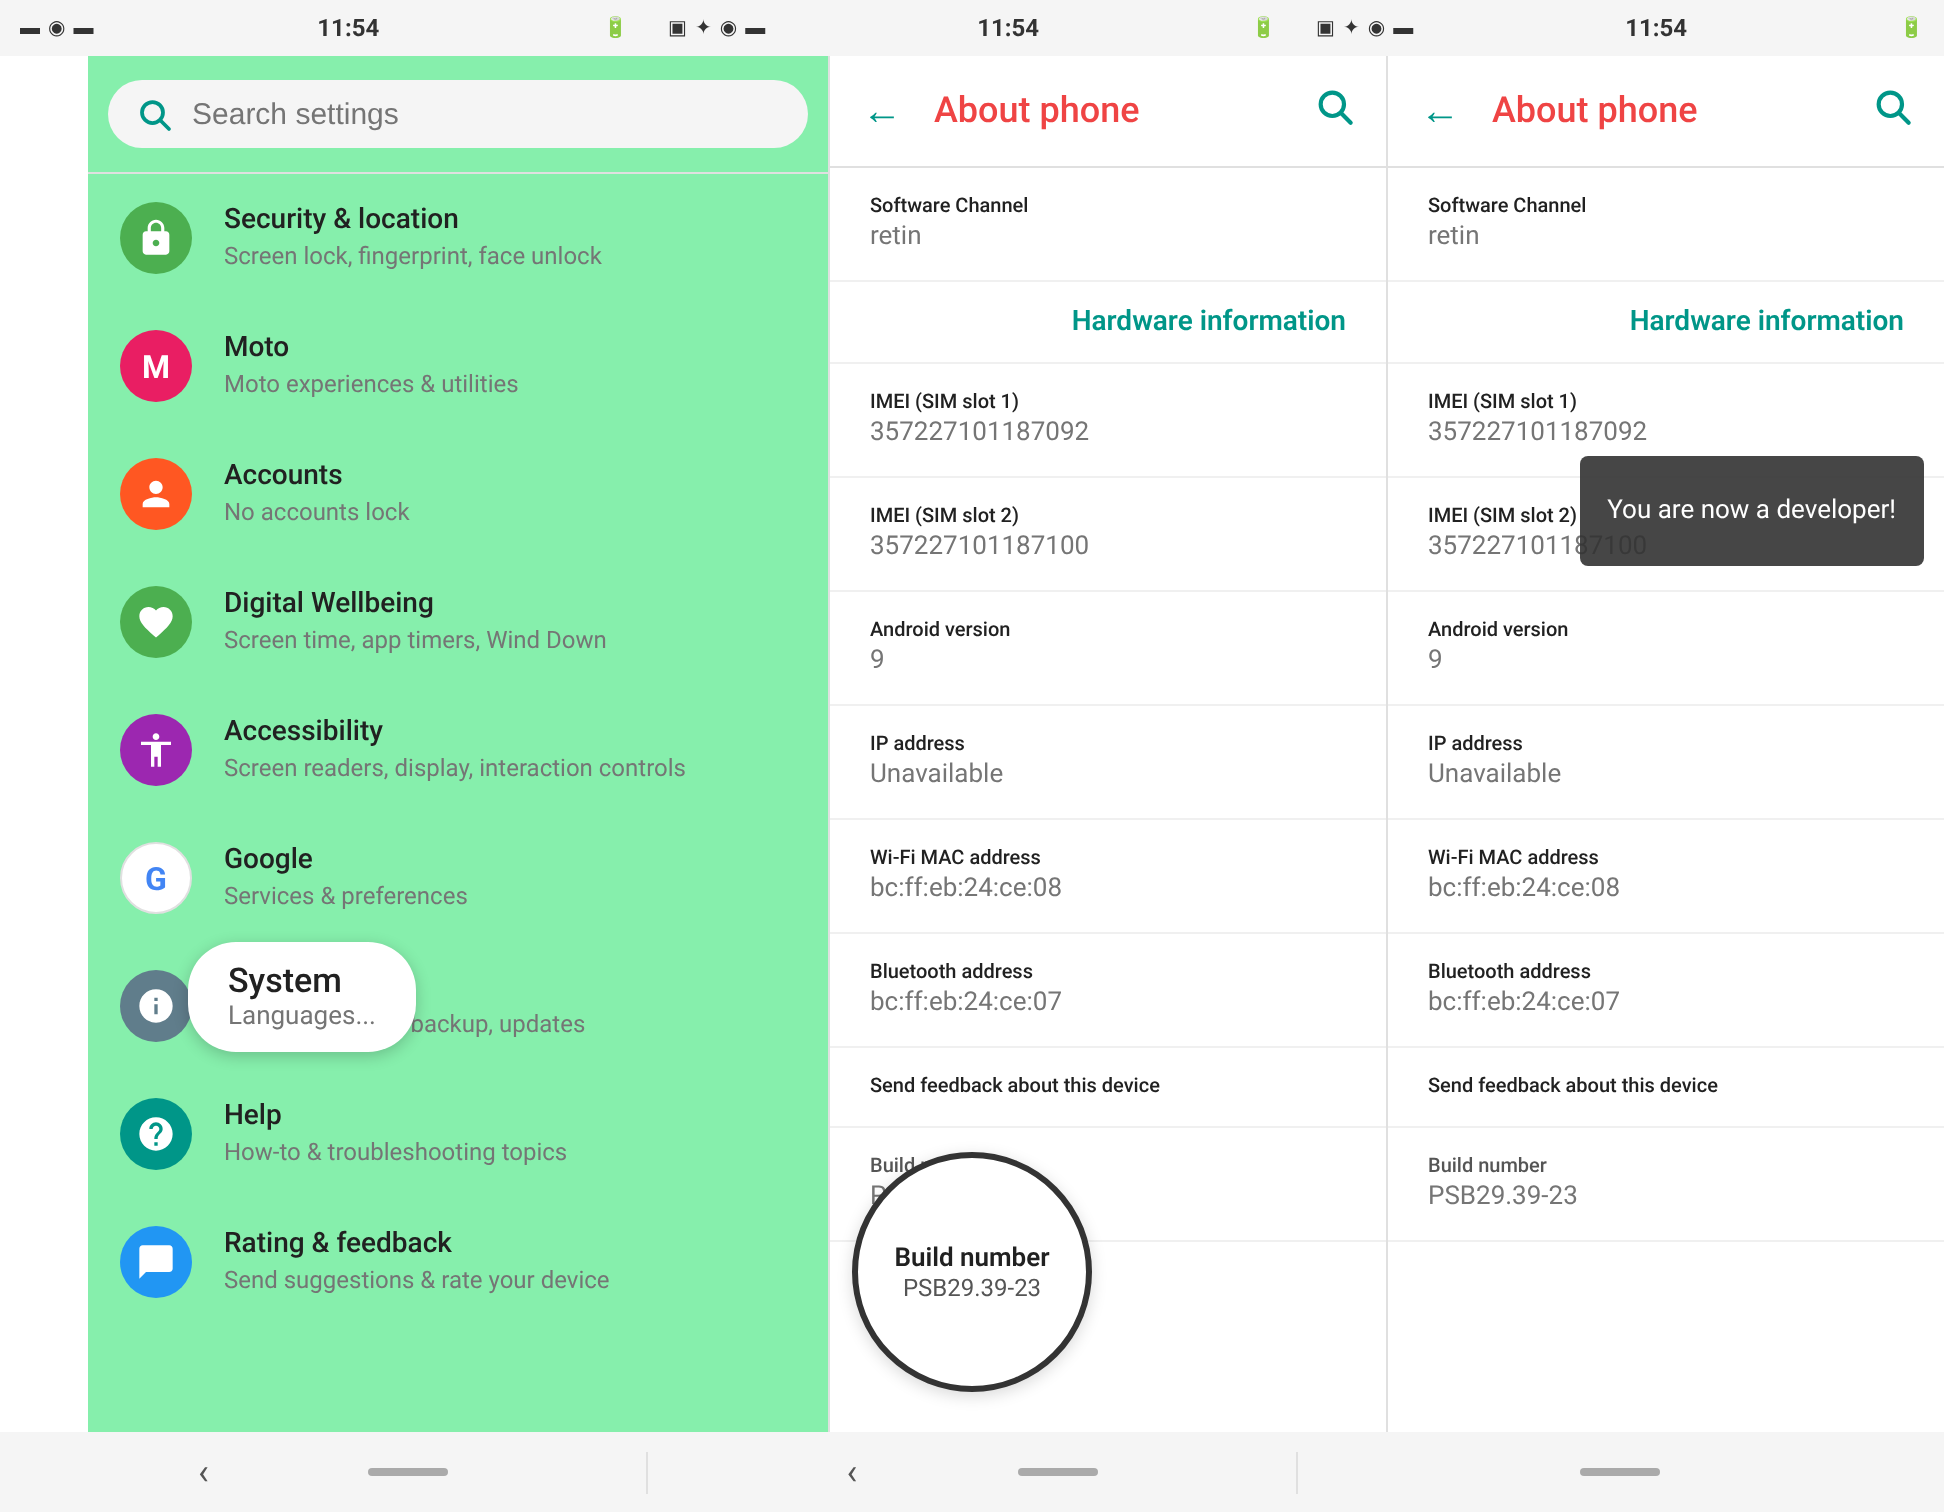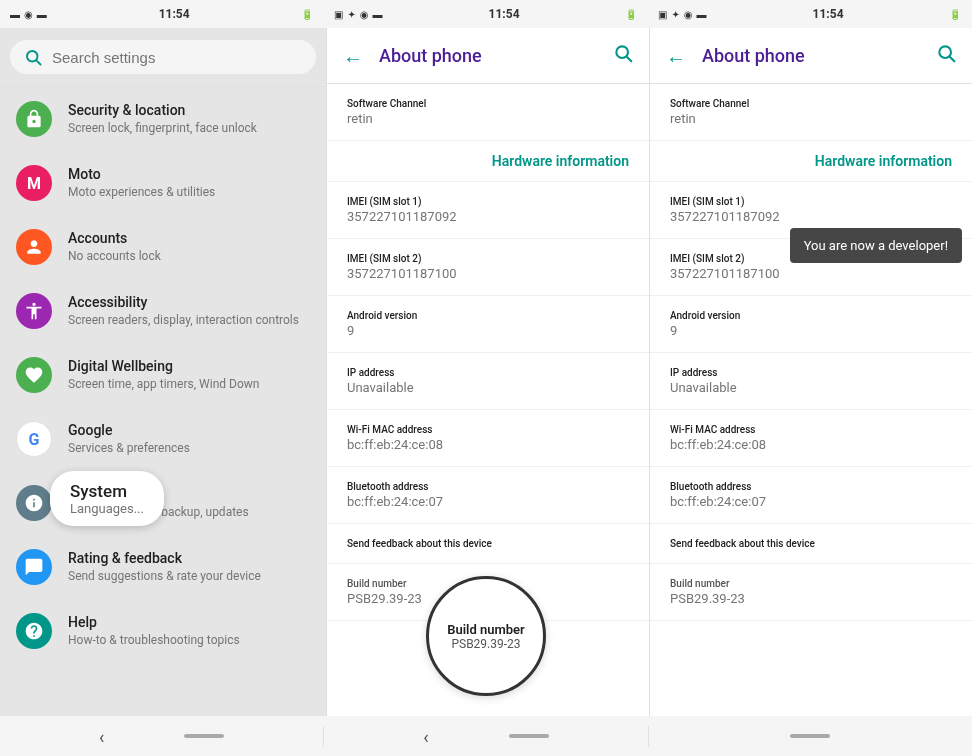--- a/index.html
+++ b/index.html
@@ -11,21 +11,21 @@
       align-items: center; font-size: 11px; color: #333;
     }
     .status-panel { flex: 1; display: flex; align-items: center; padding: 0 10px; justify-content: space-between; }
     .status-icons { display: flex; gap: 4px; align-items: center; }
     .status-time { font-weight: 700; font-size: 12px; }
 
     
     .main-layout { display: flex; flex: 1; overflow: hidden; }
 
     
-    .left-panel { width: 327px; border-right: 1px solid #e0e0e0; display: flex; flex-direction: column; background: #e5e5e5; overflow: hidden; }
+    .left-panel { width: 371px; border-right: 1px solid #e0e0e0; display: flex; flex-direction: column; background: #86efac; overflow: hidden; margin-left: 44px; }
     .search-bar { padding: 12px 10px; border-bottom: 1px solid #e0e0e0; }
     .search-input-wrap { display: flex; align-items: center; background: #f5f5f5; border-radius: 24px; padding: 8px 14px; gap: 10px; }
     .search-icon-svg { color: #009688; flex-shrink: 0; }
     .search-input { border: none; background: transparent; font-size: 15px; color: #555; outline: none; width: 100%; }
     .settings-list { flex: 1; overflow-y: auto; }
     .settings-item { display: flex; align-items: center; padding: 14px 16px; gap: 16px; cursor: pointer; position: relative; }
     .item-icon { width: 36px; height: 36px; border-radius: 50%; display: flex; align-items: center; justify-content: center; flex-shrink: 0; }
     .item-text { flex: 1; }
     .item-title { font-size: 14px; font-weight: 500; color: #212121; line-height: 1.3; }
     .item-subtitle { font-size: 12px; color: #757575; margin-top: 2px; line-height: 1.3; }
@@ -34,21 +34,21 @@
     .system-tooltip { position: absolute; left: 50px; top: 0; background: #fff; border-radius: 24px; box-shadow: 0 2px 8px rgba(0,0,0,0.2); padding: 10px 20px; z-index: 10; }
     .system-tooltip-title { font-size: 17px; font-weight: 500; color: #212121; }
     .system-tooltip-sub { font-size: 13px; color: #757575; }
 
     
     .about-panel { flex: 1; display: flex; flex-direction: column; border-right: 1px solid #e0e0e0; overflow: hidden; }
     .about-panel-last { flex: 1; display: flex; flex-direction: column; overflow: hidden; position: relative; }
 
     .panel-header { display: flex; align-items: center; padding: 12px 16px; gap: 16px; border-bottom: 1px solid #e0e0e0; min-height: 56px; }
     .back-icon { font-size: 20px; color: #009688; cursor: pointer; }
-    .panel-title { font-size: 18px; font-weight: 500; color: #4c1d95; flex: 1; }
+    .panel-title { font-size: 18px; font-weight: 500; color: #ef4444; flex: 1; }
     .header-search-icon { font-size: 20px; color: #009688; cursor: pointer; }
 
     .about-list { flex: 1; overflow-y: auto; }
     .about-item { padding: 14px 20px; border-bottom: 1px solid #f0f0f0; cursor: pointer; }
     .about-item-title { font-size: 10px; font-weight: 500; color: #212121; }
     .about-item-subtitle { font-size: 13px; color: #757575; margin-top: 2px; }
     .about-item.header-row { padding: 12px 20px; text-align: right; }
     .about-item.header-row .about-item-title { font-size: 14px; font-weight: 600; color: #009688; }
 
     
@@ -70,21 +70,21 @@
     .build-number-circle .bn-value { font-size: 12px; color: #555; }
 
     
     .developer-toast {
       position: absolute;
       top: 200px;
       right: 10px;
       background: rgba(50,50,50,0.9);
       color: #fff;
       border-radius: 4px;
-      padding: 10px 14px;
+      padding: 20px 14px;
       font-size: 13px;
       z-index: 10;
     }
 
     
     .nav-bar { height: 40px; background: #f5f5f5; display: flex; align-items: center; }
     .nav-panel { flex: 1; display: flex; align-items: center; justify-content: center; gap: 80px; padding: 0 20px; border-right: 1px solid #e0e0e0; }
     .nav-panel:last-child { border-right: none; }
     .nav-btn { font-size: 18px; color: #555; cursor: pointer; }
 
@@ -175,40 +175,40 @@
             <path d="M12 12c2.21 0 4-1.79 4-4s-1.79-4-4-4-4 1.79-4 4 1.79 4 4 4zm0 2c-2.67 0-8 1.34-8 4v2h16v-2c0-2.66-5.33-4-8-4z"></path>
           </svg>
         </div>
         <div class="item-text">
           <div class="item-title">Accounts</div>
           <div class="item-subtitle">No accounts lock</div>
         </div>
       </div>
 
       <div class="settings-item">
+        <div class="item-icon" style="background:#4CAF50;">
+          <svg width="20" height="20" viewBox="0 0 24 24" fill="white">
+            <path d="M12 21.35l-1.45-1.32C5.4 15.36 2 12.28 2 8.5 2 5.42 4.42 3 7.5 3c1.74 0 3.41.81 4.5 2.09C13.09 3.81 14.76 3 16.5 3 19.58 3 22 5.42 22 8.5c0 3.78-3.4 6.86-8.55 11.54L12 21.35z"></path>
+          </svg>
+        </div>
+        <div class="item-text">
+          <div class="item-title">Digital Wellbeing</div>
+          <div class="item-subtitle">Screen time, app timers, Wind Down</div>
+        </div>
+      </div>
+
+      <div class="settings-item">
         <div class="item-icon" style="background:#9C27B0;">
           <svg width="20" height="20" viewBox="0 0 24 24" fill="white">
             <path d="M12 2c1.1 0 2 .9 2 2s-.9 2-2 2-2-.9-2-2 .9-2 2-2zm9 7h-6v13h-2v-6h-2v6H9V9H3V7h18v2z"></path>
           </svg>
         </div>
         <div class="item-text">
           <div class="item-title">Accessibility</div>
           <div class="item-subtitle">Screen readers, display, interaction controls</div>
-        </div>
-      </div>
-
-      <div class="settings-item">
-        <div class="item-icon" style="background:#4CAF50;">
-          <svg width="20" height="20" viewBox="0 0 24 24" fill="white">
-            <path d="M12 21.35l-1.45-1.32C5.4 15.36 2 12.28 2 8.5 2 5.42 4.42 3 7.5 3c1.74 0 3.41.81 4.5 2.09C13.09 3.81 14.76 3 16.5 3 19.58 3 22 5.42 22 8.5c0 3.78-3.4 6.86-8.55 11.54L12 21.35z"></path>
-          </svg>
-        </div>
-        <div class="item-text">
-          <div class="item-title">Digital Wellbeing</div>
-          <div class="item-subtitle">Screen time, app timers, Wind Down</div>
         </div>
       </div>
 
       <div class="settings-item">
         <div class="item-icon" style="background:#fff;border:1px solid #e0e0e0;">
           <span style="font-size:16px;font-weight:bold;color:#4285F4;">G</span>
         </div>
         <div class="item-text">
           <div class="item-title">Google</div>
           <div class="item-subtitle">Services &amp; preferences</div>
@@ -226,40 +226,40 @@
           <div class="item-subtitle">Languages, time, backup, updates</div>
         </div>
 
         <div class="system-tooltip">
           <div class="system-tooltip-title">System</div>
           <div class="system-tooltip-sub">Languages...</div>
         </div>
       </div>
 
       <div class="settings-item">
+        <div class="item-icon" style="background:#009688;">
+          <svg width="20" height="20" viewBox="0 0 24 24" fill="white">
+            <path d="M12 2C6.48 2 2 6.48 2 12s4.48 10 10 10 10-4.48 10-10S17.52 2 12 2zm1 17h-2v-2h2v2zm2.07-7.75l-.9.92C13.45 12.9 13 13.5 13 15h-2v-.5c0-1.1.45-2.1 1.17-2.83l1.24-1.26c.37-.36.59-.86.59-1.41 0-1.1-.9-2-2-2s-2 .9-2 2H8c0-2.21 1.79-4 4-4s4 1.79 4 4c0 .88-.36 1.68-.93 2.25z"></path>
+          </svg>
+        </div>
+        <div class="item-text">
+          <div class="item-title">Help</div>
+          <div class="item-subtitle">How-to &amp; troubleshooting topics</div>
+        </div>
+      </div>
+
+      <div class="settings-item">
         <div class="item-icon" style="background:#2196F3;">
           <svg width="20" height="20" viewBox="0 0 24 24" fill="white">
             <path d="M20 2H4c-1.1 0-2 .9-2 2v18l4-4h14c1.1 0 2-.9 2-2V4c0-1.1-.9-2-2-2z"></path>
           </svg>
         </div>
         <div class="item-text">
           <div class="item-title">Rating &amp; feedback</div>
           <div class="item-subtitle">Send suggestions &amp; rate your device</div>
-        </div>
-      </div>
-
-      <div class="settings-item">
-        <div class="item-icon" style="background:#009688;">
-          <svg width="20" height="20" viewBox="0 0 24 24" fill="white">
-            <path d="M12 2C6.48 2 2 6.48 2 12s4.48 10 10 10 10-4.48 10-10S17.52 2 12 2zm1 17h-2v-2h2v2zm2.07-7.75l-.9.92C13.45 12.9 13 13.5 13 15h-2v-.5c0-1.1.45-2.1 1.17-2.83l1.24-1.26c.37-.36.59-.86.59-1.41 0-1.1-.9-2-2-2s-2 .9-2 2H8c0-2.21 1.79-4 4-4s4 1.79 4 4c0 .88-.36 1.68-.93 2.25z"></path>
-          </svg>
-        </div>
-        <div class="item-text">
-          <div class="item-title">Help</div>
-          <div class="item-subtitle">How-to &amp; troubleshooting topics</div>
         </div>
       </div>
 
     </div>
   </div>
 
   <div class="about-panel">
     <div class="panel-header">
       <span class="back-icon">←</span>
       <span class="panel-title">About phone</span>

